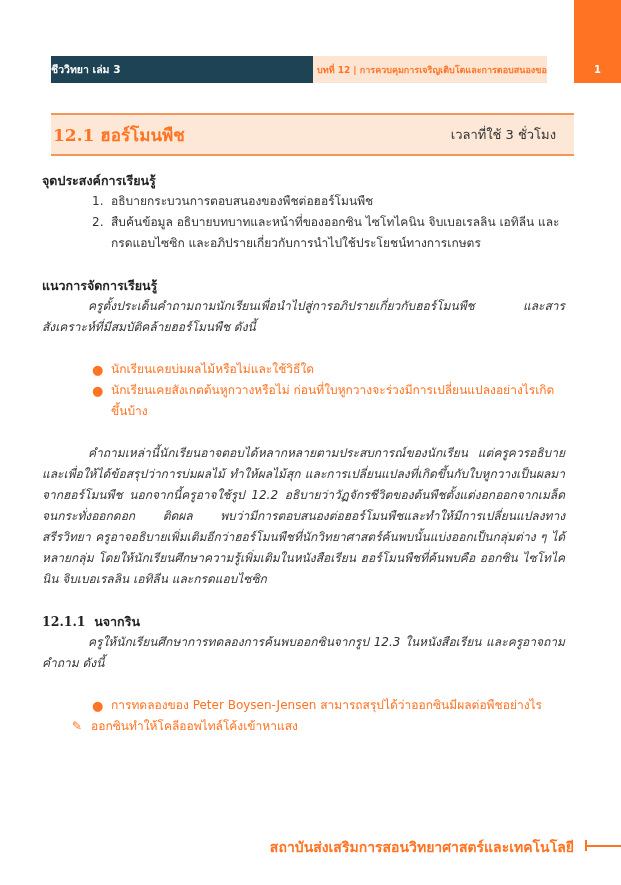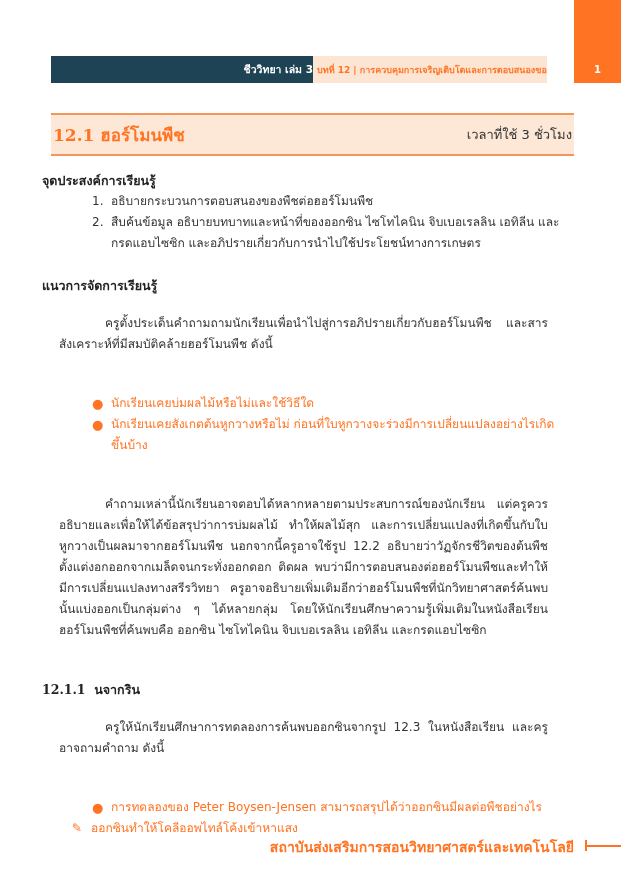--- a/index.html
+++ b/index.html
@@ -6,47 +6,47 @@
     body {
       width: 621px; height: 885px; position: relative; overflow: hidden;
       background: #ffffff;
       font-family: "DejaVu Sans", "Liberation Sans", sans-serif;
       color: #333333;
     }
     .corner-block { position: absolute; left: 574px; top: 0; width: 47px; height: 83px; background: #ff7322; }
     .header-dark {
       position: absolute; left: 51px; top: 56px; width: 262px; height: 27px;
       background: #1e4355; color: #ffffff; font-size: 10.5px; font-weight: bold;
-      display: flex; align-items: center; justify-content: flex-end;
+      display: flex; align-items: center; justify-content: flex-start;
     }
     .header-peach {
       position: absolute; left: 313px; top: 56px; width: 234px; height: 27px;
       background: #fde5d4; color: #ff7322; font-size: 9px; font-weight: bold;
       display: flex; align-items: center; padding-left: 4px; box-sizing: border-box;
       white-space: nowrap; overflow: hidden;
     }
     .page-num {
       position: absolute; left: 574px; top: 56px; width: 47px; height: 27px;
       color: #ffffff; font-size: 10px; font-weight: bold;
       display: flex; align-items: center; justify-content: center;
     }
     .section-box {
       position: absolute; left: 51px; top: 113px; width: 523px; height: 43px;
       background: #fde7d6; border-top: 2px solid #f6955a; border-bottom: 2px solid #f6955a;
       box-sizing: border-box; display: flex; align-items: center; justify-content: space-between;
-      padding: 0 2px 0 2px;
+      padding: 0 18px 0 2px;
     }
     .section-title { font-family: "DejaVu Serif", serif; color: #ff7322; font-size: 17px; font-weight: bold; }
     .section-time { color: #333; font-size: 13px; }
     .content { position: absolute; left: 42px; top: 170px; width: 523px; font-size: 12px; line-height: 21px; }
     .heading { font-weight: bold; color: #222; font-size: 12.5px; }
     .olist { margin: 0; padding: 0; list-style: none; }
     .olist li { display: flex; margin-left: 50px; }
     .olist .num { width: 19px; flex: none; }
-    .para { text-indent: 46px; margin: 17px; text-align: justify; }
+    .para { text-indent: 46px; margin: 0; text-align: justify; font-style: italic; }
     .gap { height: 21px; }
     .bullets { list-style: none; margin: 0; padding: 0; }
     .bullets li { display: flex; margin-left: 50px; color: #ff7322; }
     .bullets .dot { width: 19px; flex: none; font-size: 13px; }
     .answer { margin-left: 50px; color: #ff7322; display: flex; }
     .answer .pencil { width: 19px; flex: none; }
     .serif-title { font-family: "DejaVu Serif", serif; }
     .footer {
       position: absolute; right: 47px; top: 836px; color: #ff7322; font-size: 14px; font-weight: bold;
       white-space: nowrap;

